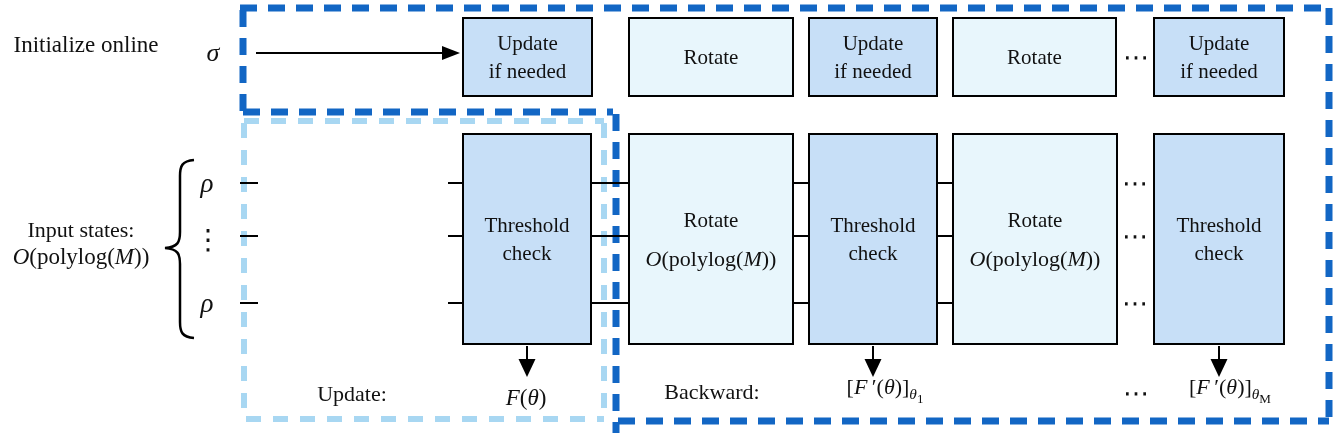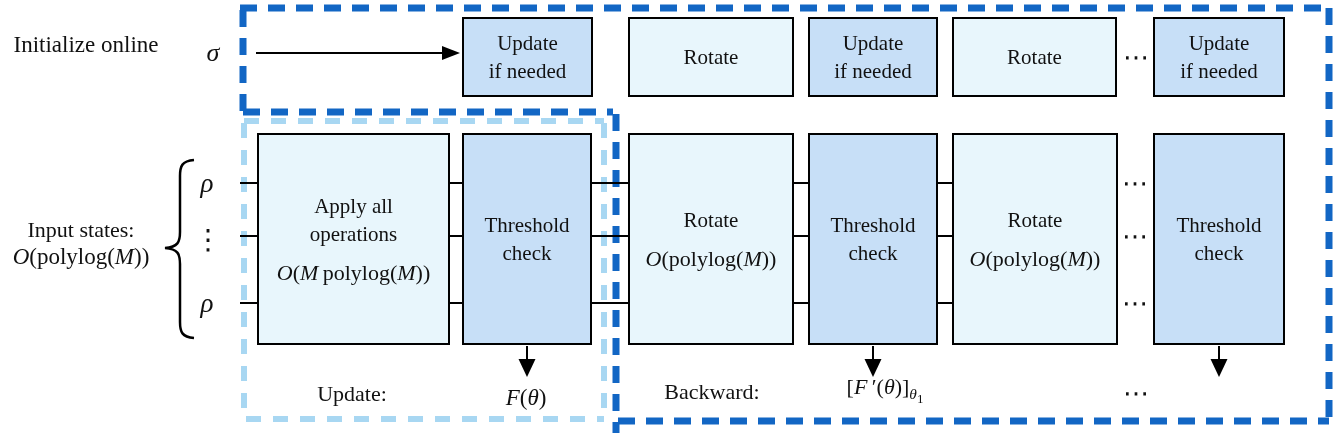--- a/index.html
+++ b/index.html
@@ -132,25 +132,20 @@
   </div>
   <div class="box light toprow" style="left:952px;width:165px;">
     <div>Rotate</div>
   </div>
   <div class="lbl dots-h" style="left:1137px;top:57px;">⋯</div>
   <div class="box dark toprow" style="left:1153px;width:132px;">
     <div>Update</div>
     <div>if needed</div>
   </div>
 
-  <div class="box light midrow" style="left:257px;width:193px;">
-    <div>Apply all</div>
-    <div>operations</div>
-    <div class="math"><i>O</i>(<i>M</i> polylog(<i>M</i>))</div>
-  </div>
   <div class="box dark midrow" style="left:462px;width:130px;">
     <div>Threshold</div>
     <div>check</div>
   </div>
   <div class="box light midrow" style="left:628px;width:166px;">
     <div>Rotate</div>
     <div class="math"><i>O</i>(polylog(<i>M</i>))</div>
   </div>
   <div class="box dark midrow" style="left:808px;width:130px;">
     <div>Threshold</div>
@@ -166,14 +161,15 @@
   <div class="box dark midrow" style="left:1153px;width:132px;">
     <div>Threshold</div>
     <div>check</div>
   </div>
 
   <div class="lbl size22" style="left:352px;top:394px;">Update:</div>
   <div class="lbl size23" style="left:526px;top:389px;margin-top:9px;"><i>F</i>(<i>θ</i>)</div>
   <div class="lbl size22" style="left:712px;top:392px;">Backward:</div>
   <div class="lbl size22" style="left:885px;top:391px;text-align:right;">[<i>F</i> ′(<i>θ</i>)]<sub><i>θ</i><sub>1</sub></sub></div>
   <div class="lbl dots-h" style="left:1137px;top:393px;">⋯</div>
+  <div class="lbl size22" style="left:1230px;top:391px;">[<i>F</i> ′(<i>θ</i>)]<sub><i>θ</i><sub>M</sub></sub></div>
 
 </div>
 
 </body></html>

